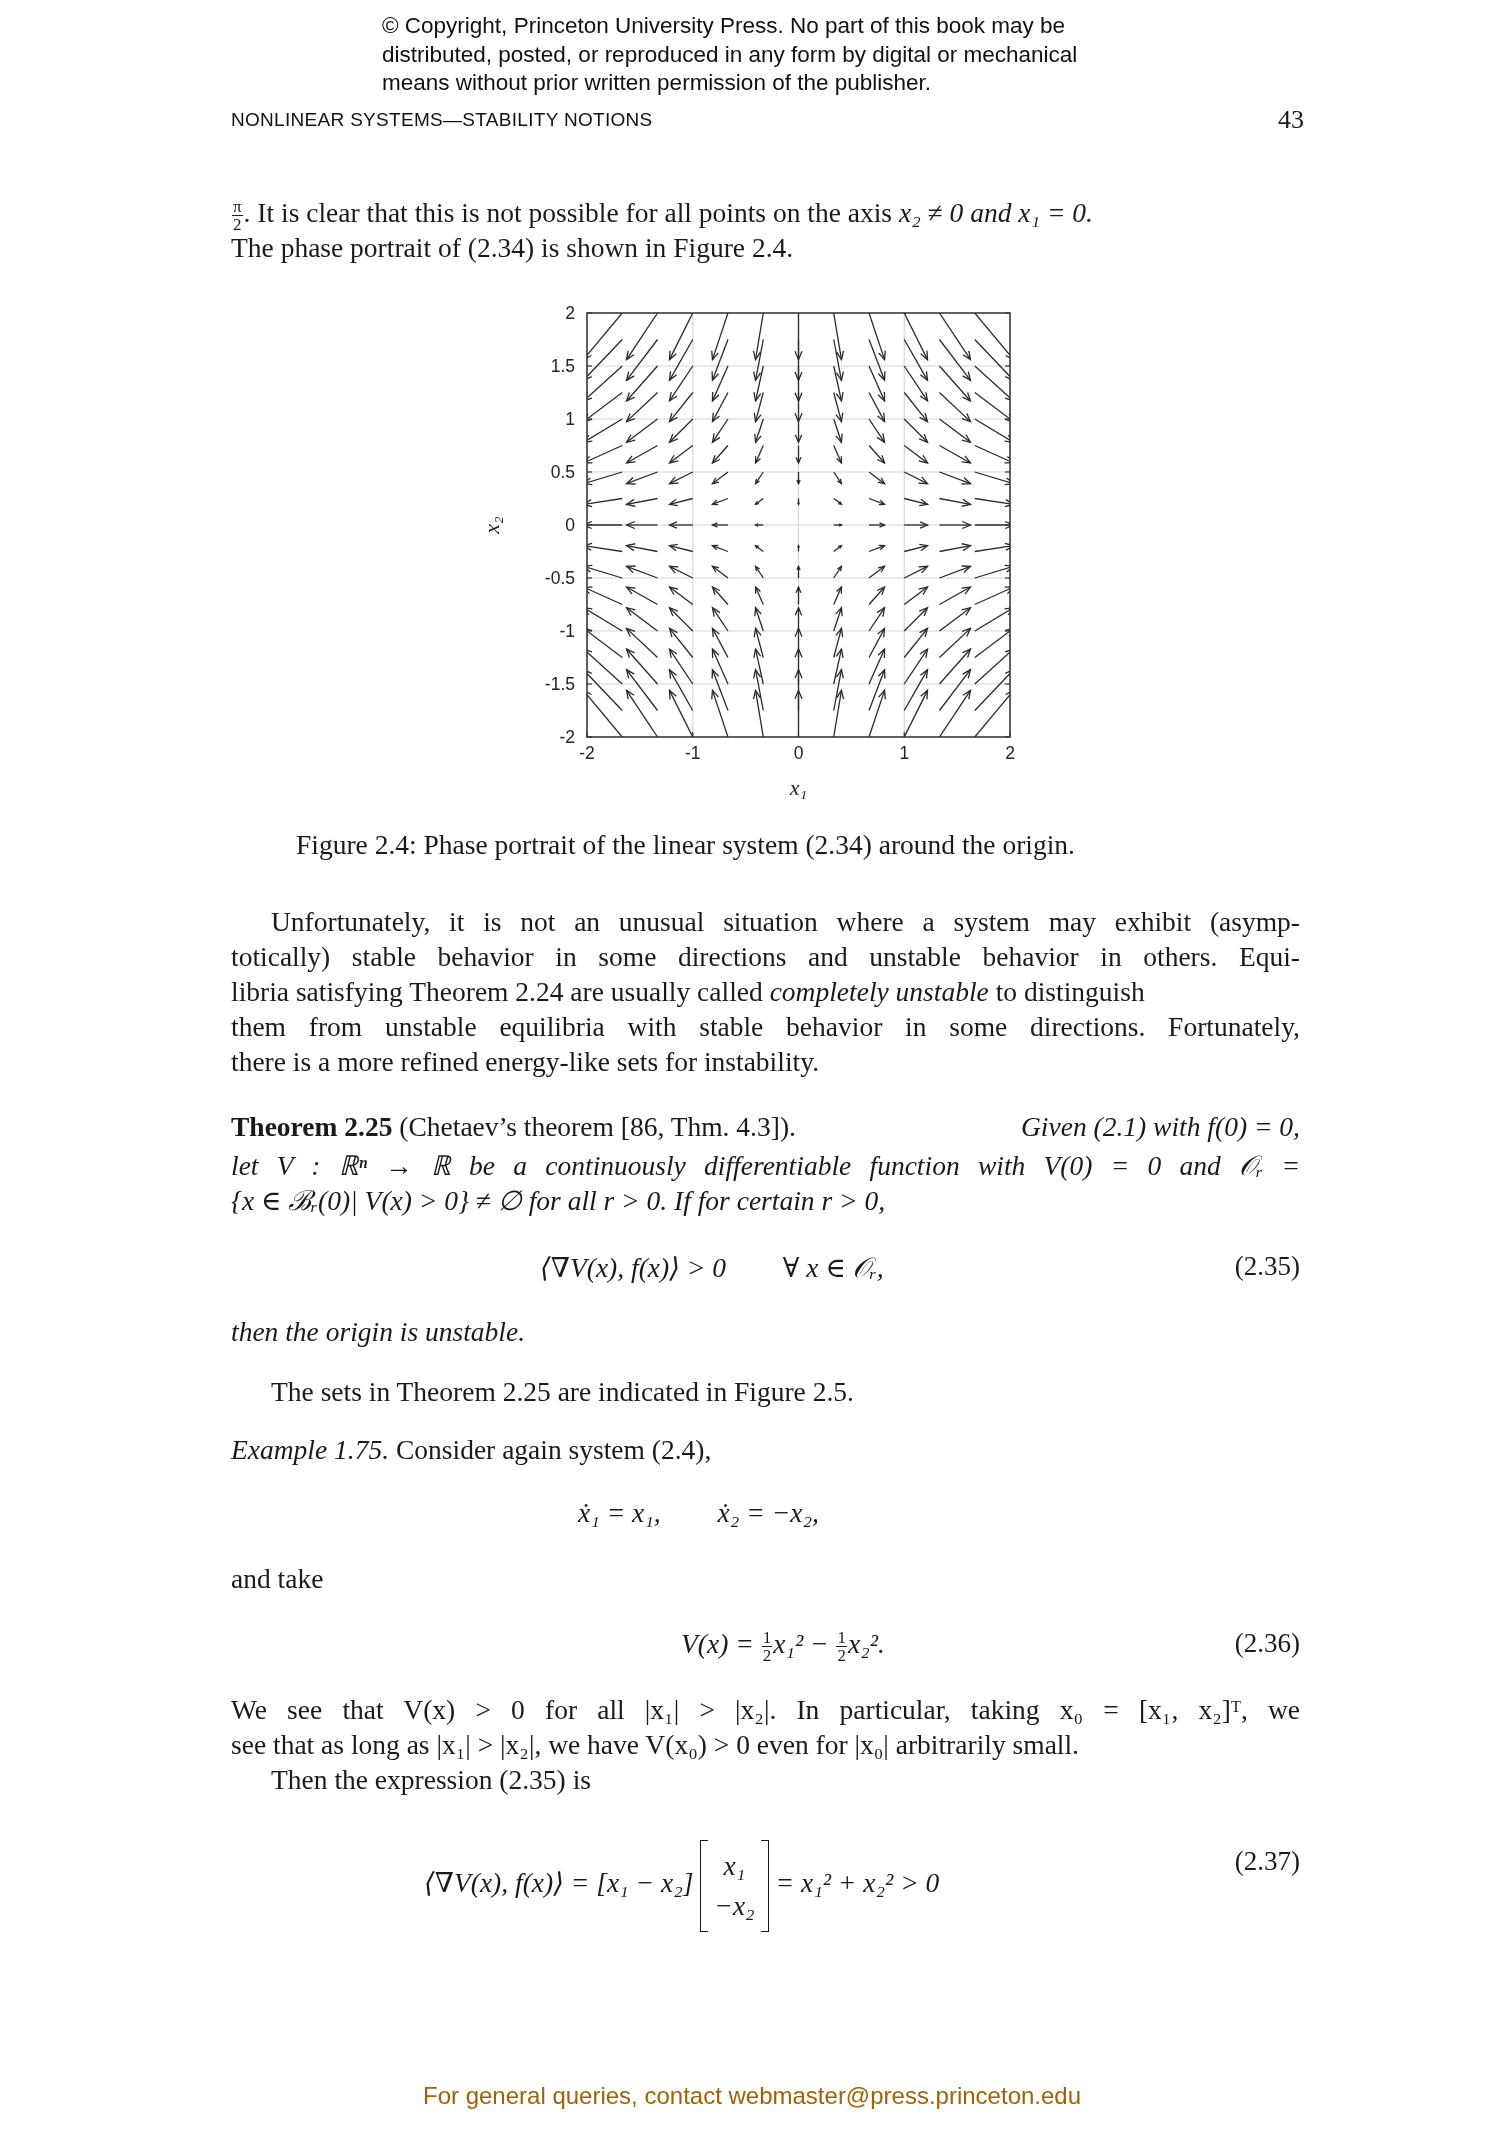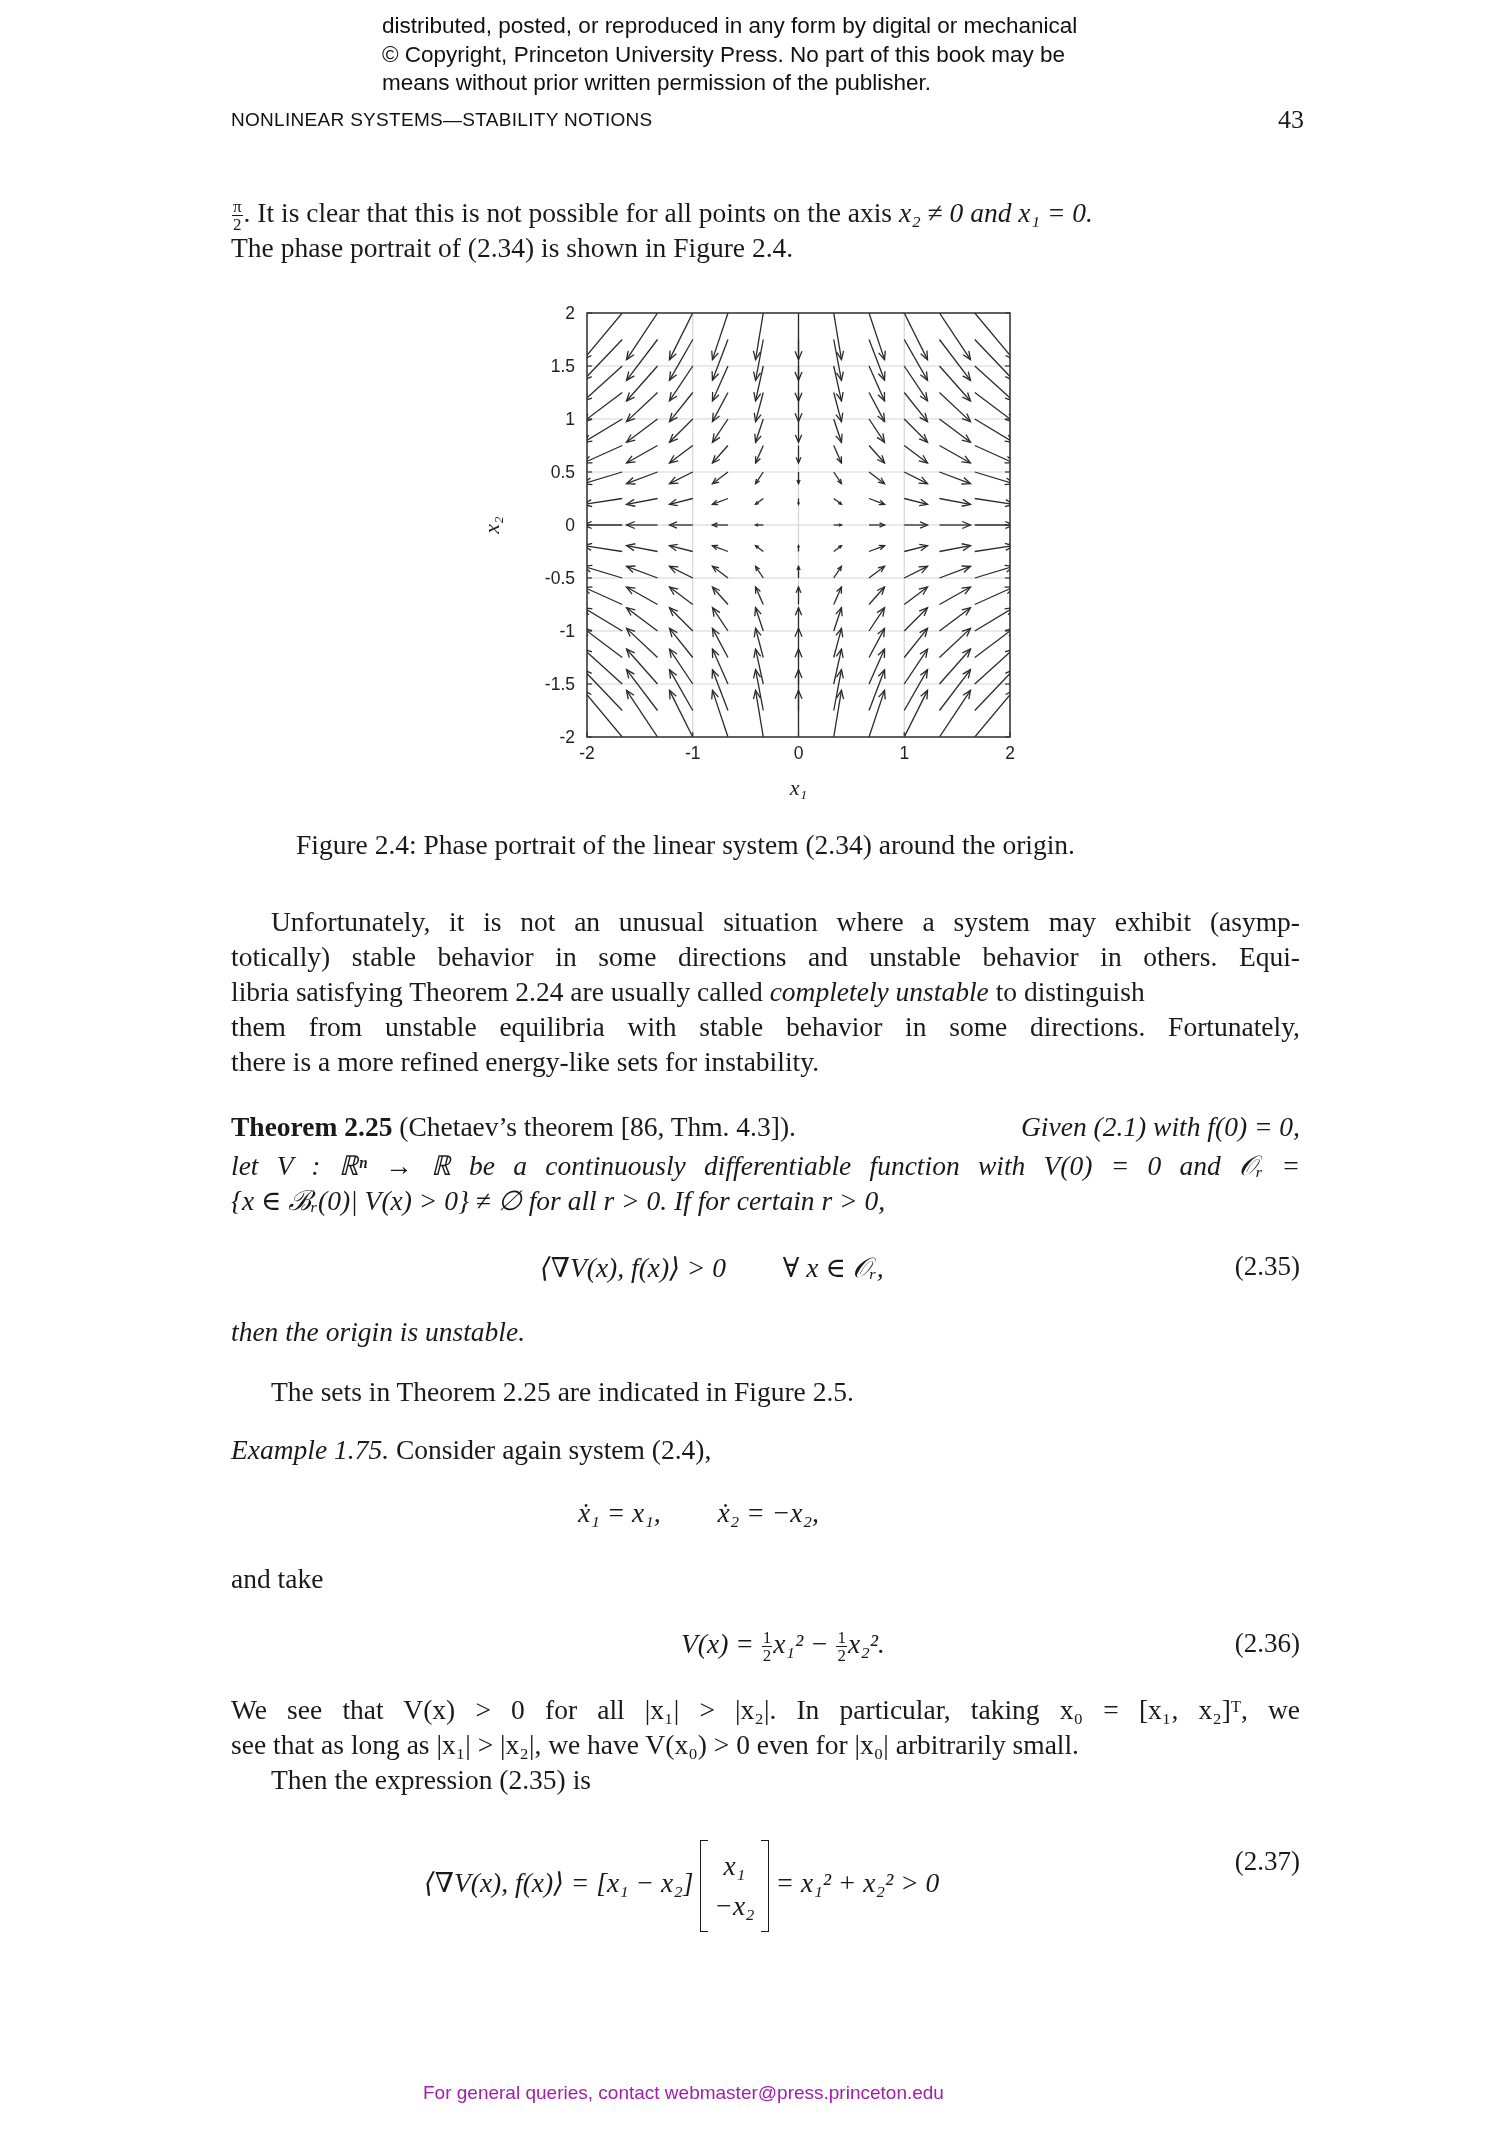--- a/index.html
+++ b/index.html
@@ -12,34 +12,34 @@
   .page-num { right: 196px; top: 105px; font-size: 26px; }
   .line { position: absolute; left: 231px; width: 1069px; white-space: nowrap; font-size: 27.5px; }
   .justify { text-align: justify; text-align-last: justify; }
   i.m { font-style: italic; }
   .frac { display: inline-block; vertical-align: middle; text-align: center; font-size: 17px; line-height: 17px; margin: 0 1px; }
   .frac span { display: block; }
   .frac .num { border-bottom: 1px solid #1a1a1a; padding: 0 1px; }
   .eqnum { position: absolute; right: 200px; font-size: 27px; }
   .fig { position: absolute; left: 480px; top: 290px; width: 560px; height: 520px; }
   .caption { position: absolute; left: 296px; top: 829px; font-size: 27.5px; white-space: nowrap; }
-  .footer { position: absolute; left: 423px; top: 2082px; font-size: 19px; color: #a21caf; }
+  .footer { position: absolute; left: 423px; top: 2082px; font-size: 24px; color: #a16207; }
   .bold { font-weight: bold; }
   .ital { font-style: italic; }
   .matrix { display: inline-block; vertical-align: middle; position: relative; padding: 0 14px; text-align: center; line-height: 40px; }
   .matrix::before, .matrix::after { content: ""; position: absolute; top: -6px; bottom: -6px; width: 7px; border: 1.5px solid #1a1a1a; }
   .matrix::before { left: 0; border-right: none; }
   .matrix::after { right: 0; border-left: none; }
 </style>
 </head>
 <body>
 
 <div class="abs copyright sans">
+  <div>© Copyright, Princeton University Press. No part of this book may be</div>
   <div>distributed, posted, or reproduced in any form by digital or mechanical</div>
-  <div>© Copyright, Princeton University Press. No part of this book may be</div>
   <div>means without prior written permission of the publisher.</div>
 </div>
 <div class="abs running-head sans">NONLINEAR SYSTEMS—STABILITY NOTIONS</div>
 <div class="abs page-num serif">43</div>
 
 <div class="line serif" style="top:197px;">
   <span class="frac"><span class="num">π</span><span>2</span></span><span>. It is clear that this is not possible for all points on the axis </span><i class="m">x₂ ≠ 0 and x₁ = 0.</i>
 </div>
 <div class="line serif" style="top:232px;">The phase portrait of (2.34) is shown in Figure 2.4.</div>
 

